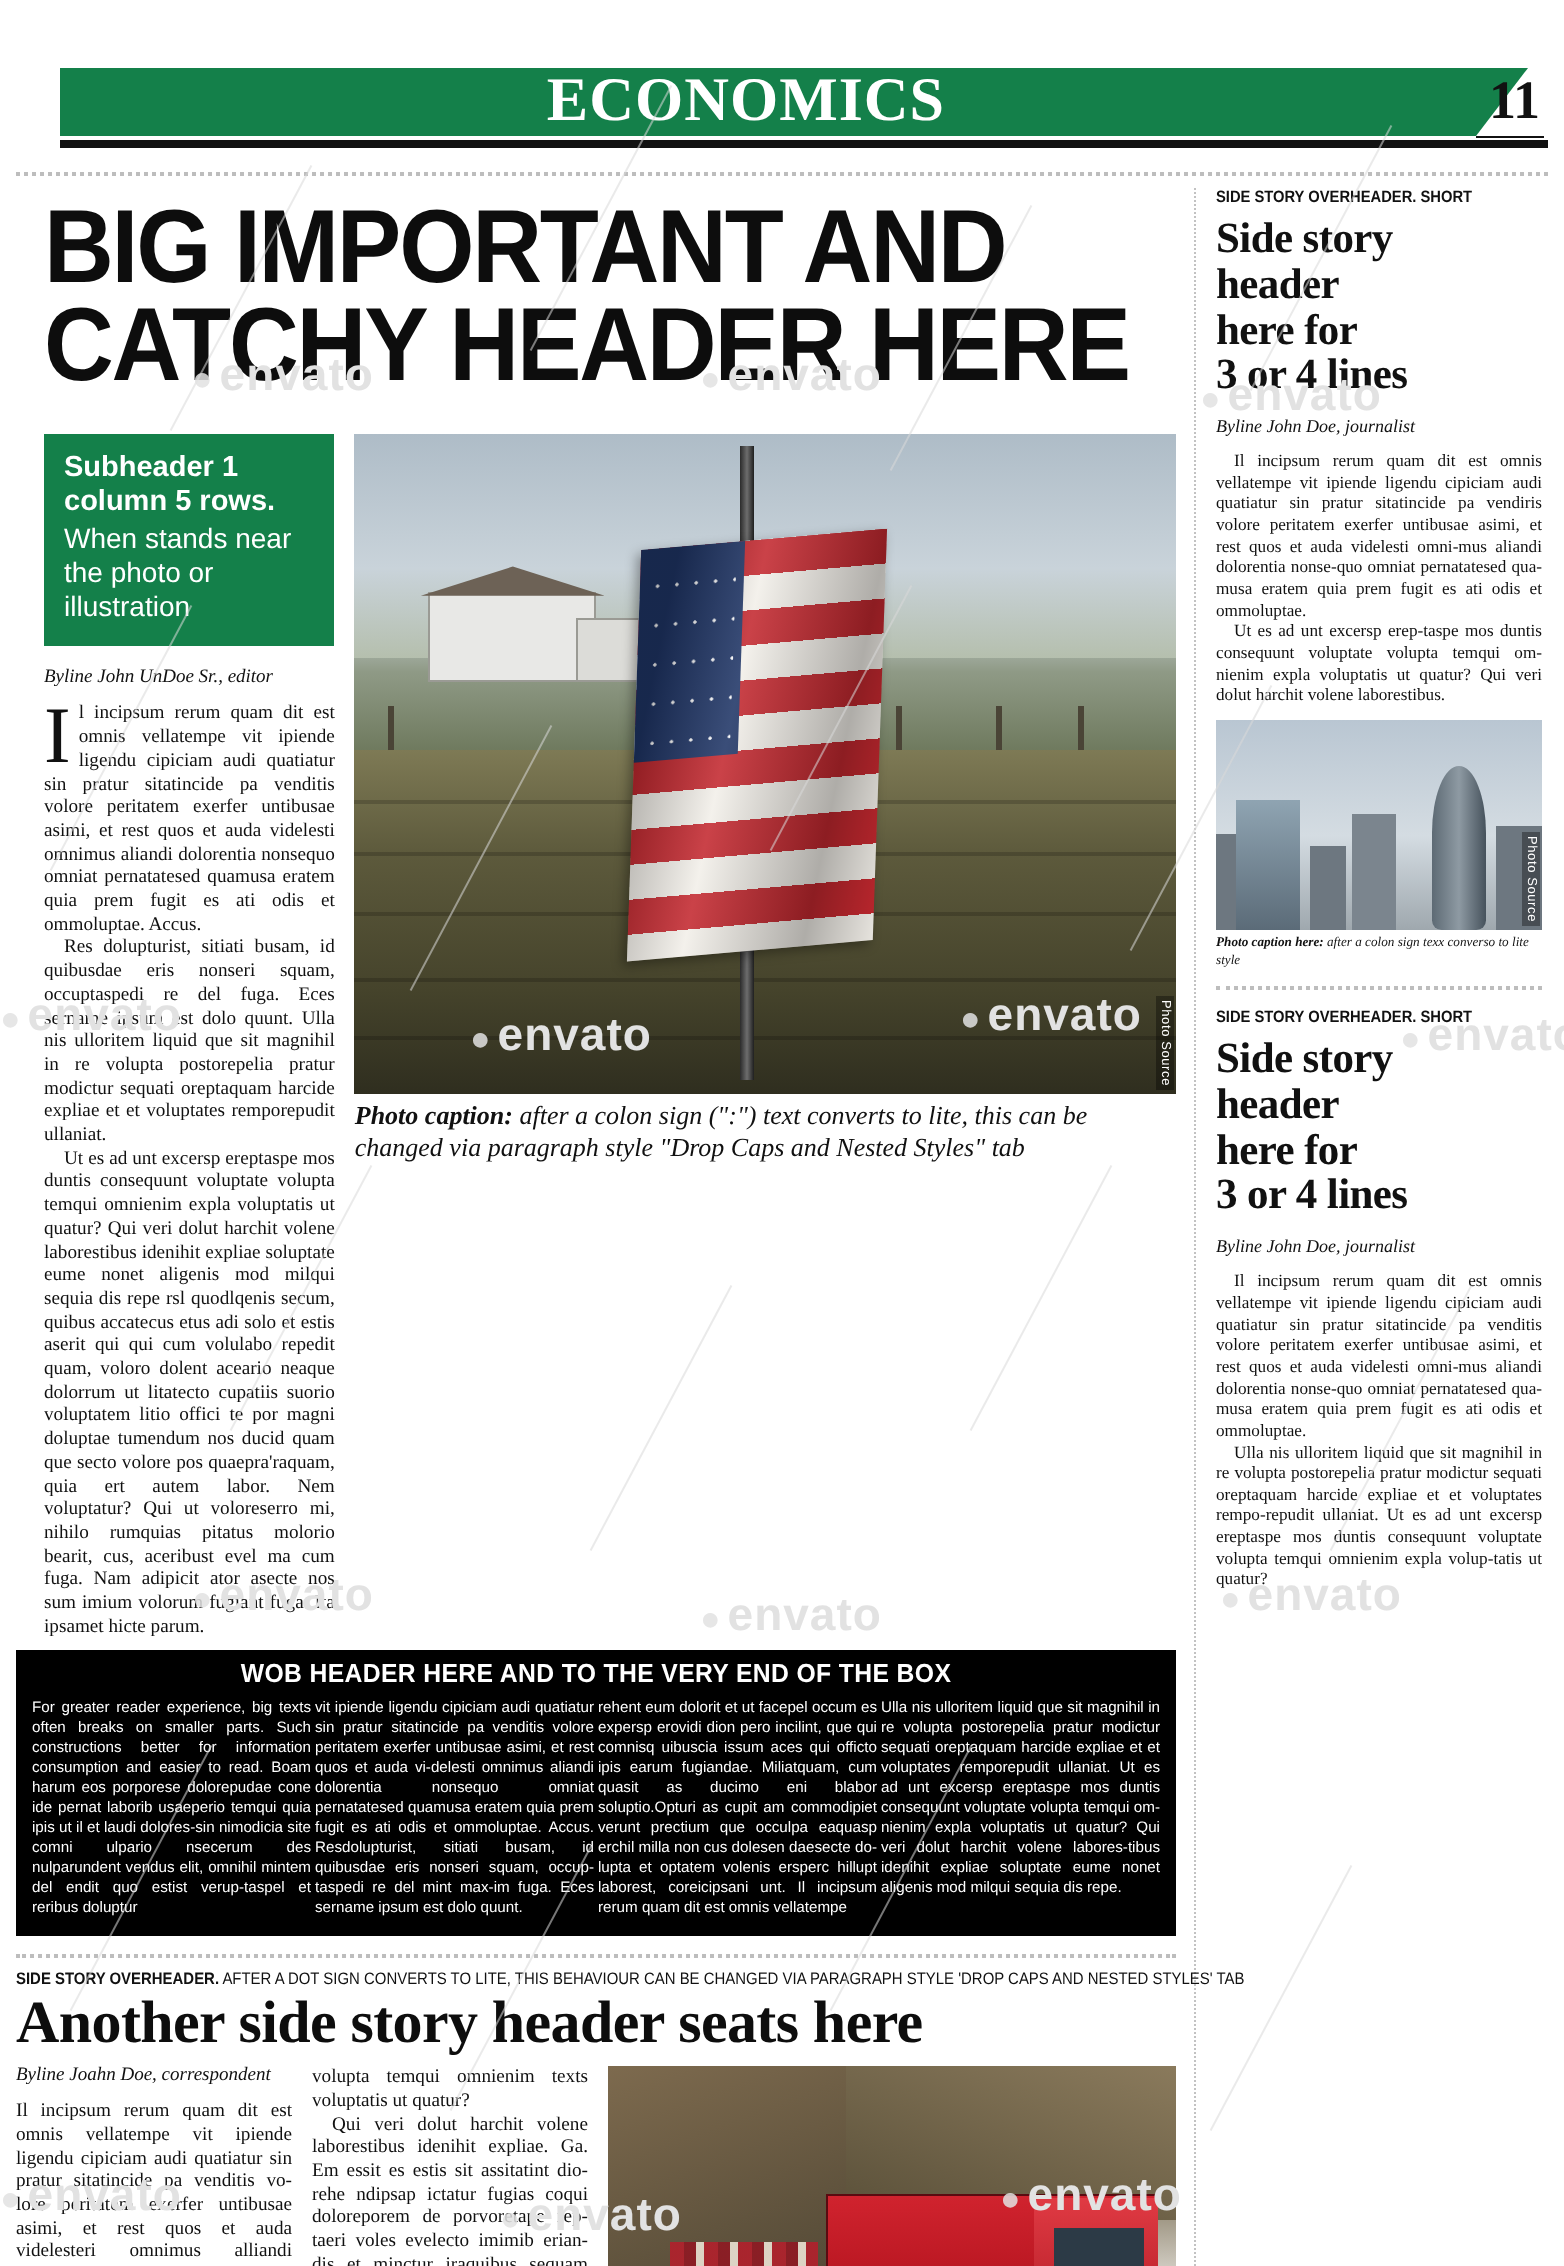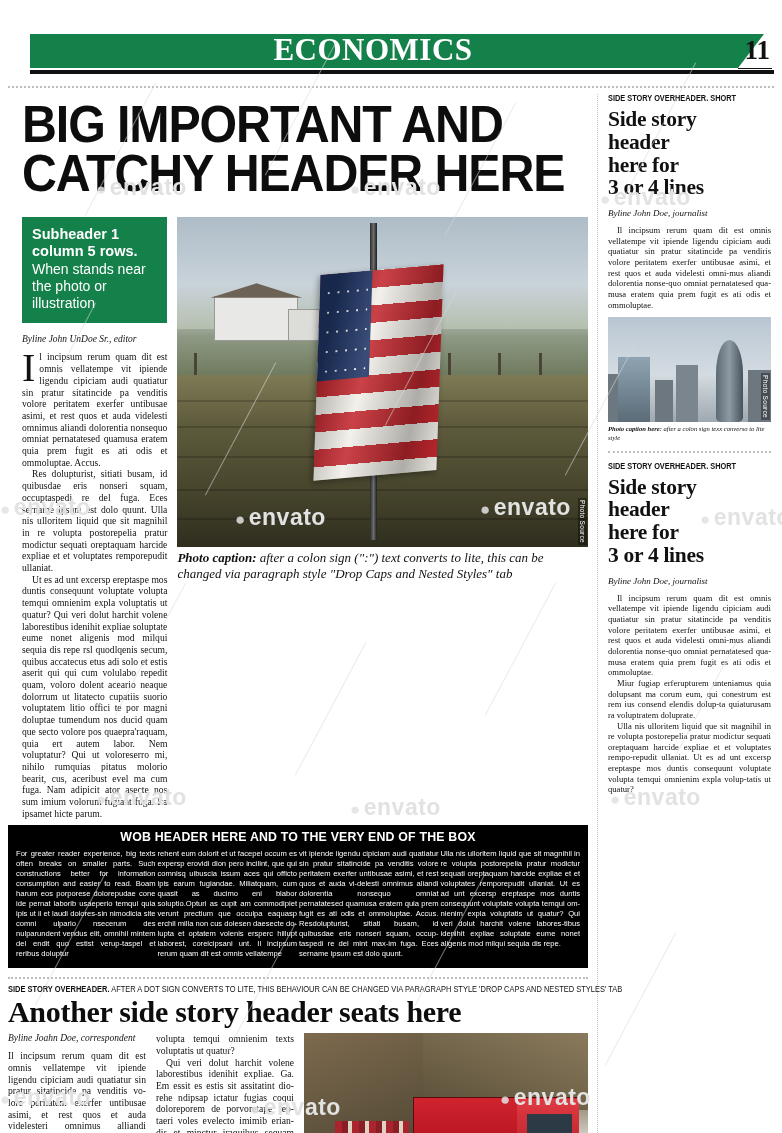--- a/index.html
+++ b/index.html
@@ -235,26 +235,26 @@
       </div>
 
       <div class="wob">
         <div class="wob-title">WOB HEADER HERE AND TO THE VERY END OF THE BOX</div>
         <div class="wob-cols">
           <div class="c">
               <p>For greater reader experience, big texts often breaks on smaller parts. Such constructions better for information consumption and easier to read.
 Boam harum eos porporese dolorepudae cone ide pernat laborib usaeperio temqui quia ipis ut il et laudi dolores-sin nimodicia site comni ulpario nsecerum des nulparundent vendus elit, omnihil mintem del endit quo estist verup-taspel et reribus doluptur</p>
             </div>
           <div class="c">
+              <p>vit ipiende ligendu cipiciam audi quatiatur sin pratur sitatincide pa venditis volore peritatem exerfer untibusae asimi, et rest quos et auda vi-delesti omnimus aliandi dolorentia nonsequo omniat pernatatesed quamusa eratem quia prem fugit es ati odis et ommoluptae. Accus.
+Resdolupturist, sitiati busam, id quibusdae eris nonseri squam, occup-taspedi re del mint max-im fuga. Eces sername ipsum est dolo quunt.</p>
+            </div>
+          <div class="c">
               <p>rehent eum dolorit et ut facepel occum es expersp erovidi dion pero incilint, que qui comnisq uibuscia issum aces qui officto ipis earum fugiandae. Miliatquam, cum quasit as ducimo eni blabor soluptio.Opturi as cupit am commodipiet verunt prectium que occulpa eaquasp erchil milla non cus dolesen daesecte do-lupta et optatem volenis ersperc hillupt laborest, coreicipsani unt.
 Il incipsum rerum quam dit est omnis vellatempe</p>
-            </div>
-          <div class="c">
-              <p>vit ipiende ligendu cipiciam audi quatiatur sin pratur sitatincide pa venditis volore peritatem exerfer untibusae asimi, et rest quos et auda vi-delesti omnimus aliandi dolorentia nonsequo omniat pernatatesed quamusa eratem quia prem fugit es ati odis et ommoluptae. Accus.
-Resdolupturist, sitiati busam, id quibusdae eris nonseri squam, occup-taspedi re del mint max-im fuga. Eces sername ipsum est dolo quunt.</p>
             </div>
           <div class="c">
               <p>Ulla nis ulloritem liquid que sit magnihil in re volupta postorepelia pratur modictur sequati oreptaquam harcide expliae et et voluptates remporepudit ullaniat. Ut es ad unt excersp ereptaspe mos duntis consequunt voluptate volupta temqui om-nienim expla voluptatis ut quatur? Qui veri dolut harchit volene labores-tibus idenihit expliae soluptate eume nonet aligenis mod milqui sequia dis repe.</p>
             </div>
         </div>
       </div>
 
       <div class="bottom">
         <div class="dotrule"></div>
         <div class="overhead">
@@ -306,20 +306,21 @@
         <div class="side-over">SIDE STORY OVERHEADER. SHORT</div>
         <div class="side-head">
           <div>Side story</div>
           <div>header</div>
           <div>here for</div>
           <div>3 or 4 lines</div>
         </div>
         <div class="side-byline">Byline John Doe, journalist</div>
         <div class="side-body">
           <p class="first">Il incipsum rerum quam dit est omnis vellatempe vit ipiende ligendu cipiciam audi quatiatur sin pratur sitatincide pa vendiris volore peritatem exerfer untibusae asimi, et rest quos et auda videlesti omni-mus aliandi dolorentia nonse-quo omniat pernatatesed qua-musa eratem quia prem fugit es ati odis et ommoluptae.</p>
+          <p>Ut es ad unt excersp erep-taspe mos duntis consequunt voluptate volupta temqui om-nienim expla voluptatis ut quatur? Qui veri dolut harchit volene laborestibus.</p>
         </div>
 
         <div class="photo" style="margin-top:7px;">
           <div class="art-city">
             <div class="b" style="left:0;width:9%;height:46%"></div>
             <div class="glass"></div>
             <div class="b" style="left:29%;width:11%;height:40%"></div>
             <div class="b" style="left:42%;width:13%;height:55%;background:#7b858e"></div>
             <div class="gherkin"></div>
             <div class="b" style="right:0;width:14%;height:50%"></div>
@@ -337,21 +338,20 @@
         <div class="side-over">SIDE STORY OVERHEADER. SHORT</div>
         <div class="side-head">
           <div>Side story</div>
           <div>header</div>
           <div>here for</div>
           <div>3 or 4 lines</div>
         </div>
         <div class="side-byline">Byline John Doe, journalist</div>
         <div class="side-body">
           <p class="first">Il incipsum rerum quam dit est omnis vellatempe vit ipiende ligendu cipiciam audi quatiatur sin pratur sitatincide pa venditis volore peritatem exerfer untibusae asimi, et rest quos et auda videlesti omni-mus aliandi dolorentia nonse-quo omniat pernatatesed qua-musa eratem quia prem fugit es ati odis et ommoluptae.</p>
-          <p>Miur fugiap erferupturem unteniamus quia dolupsant ma corum eum, qui conestrum est rem ius consend elendis dolup-ta quiaturusam ra voluptratem doluprate.</p>
           <p>Ulla nis ulloritem liquid que sit magnihil in re volupta postorepelia pratur modictur sequati oreptaquam harcide expliae et et voluptates rempo-repudit ullaniat. Ut es ad unt excersp ereptaspe mos duntis consequunt voluptate volupta temqui omnienim expla volup-tatis ut quatur?</p>
         </div>
       </div>
 
     </div>
   </div>
 
   <div class="wm">
     <div class="slash" style="left:120px;top:40px;"></div>
     <div class="slash" style="left:300px;top:0px;"></div>

